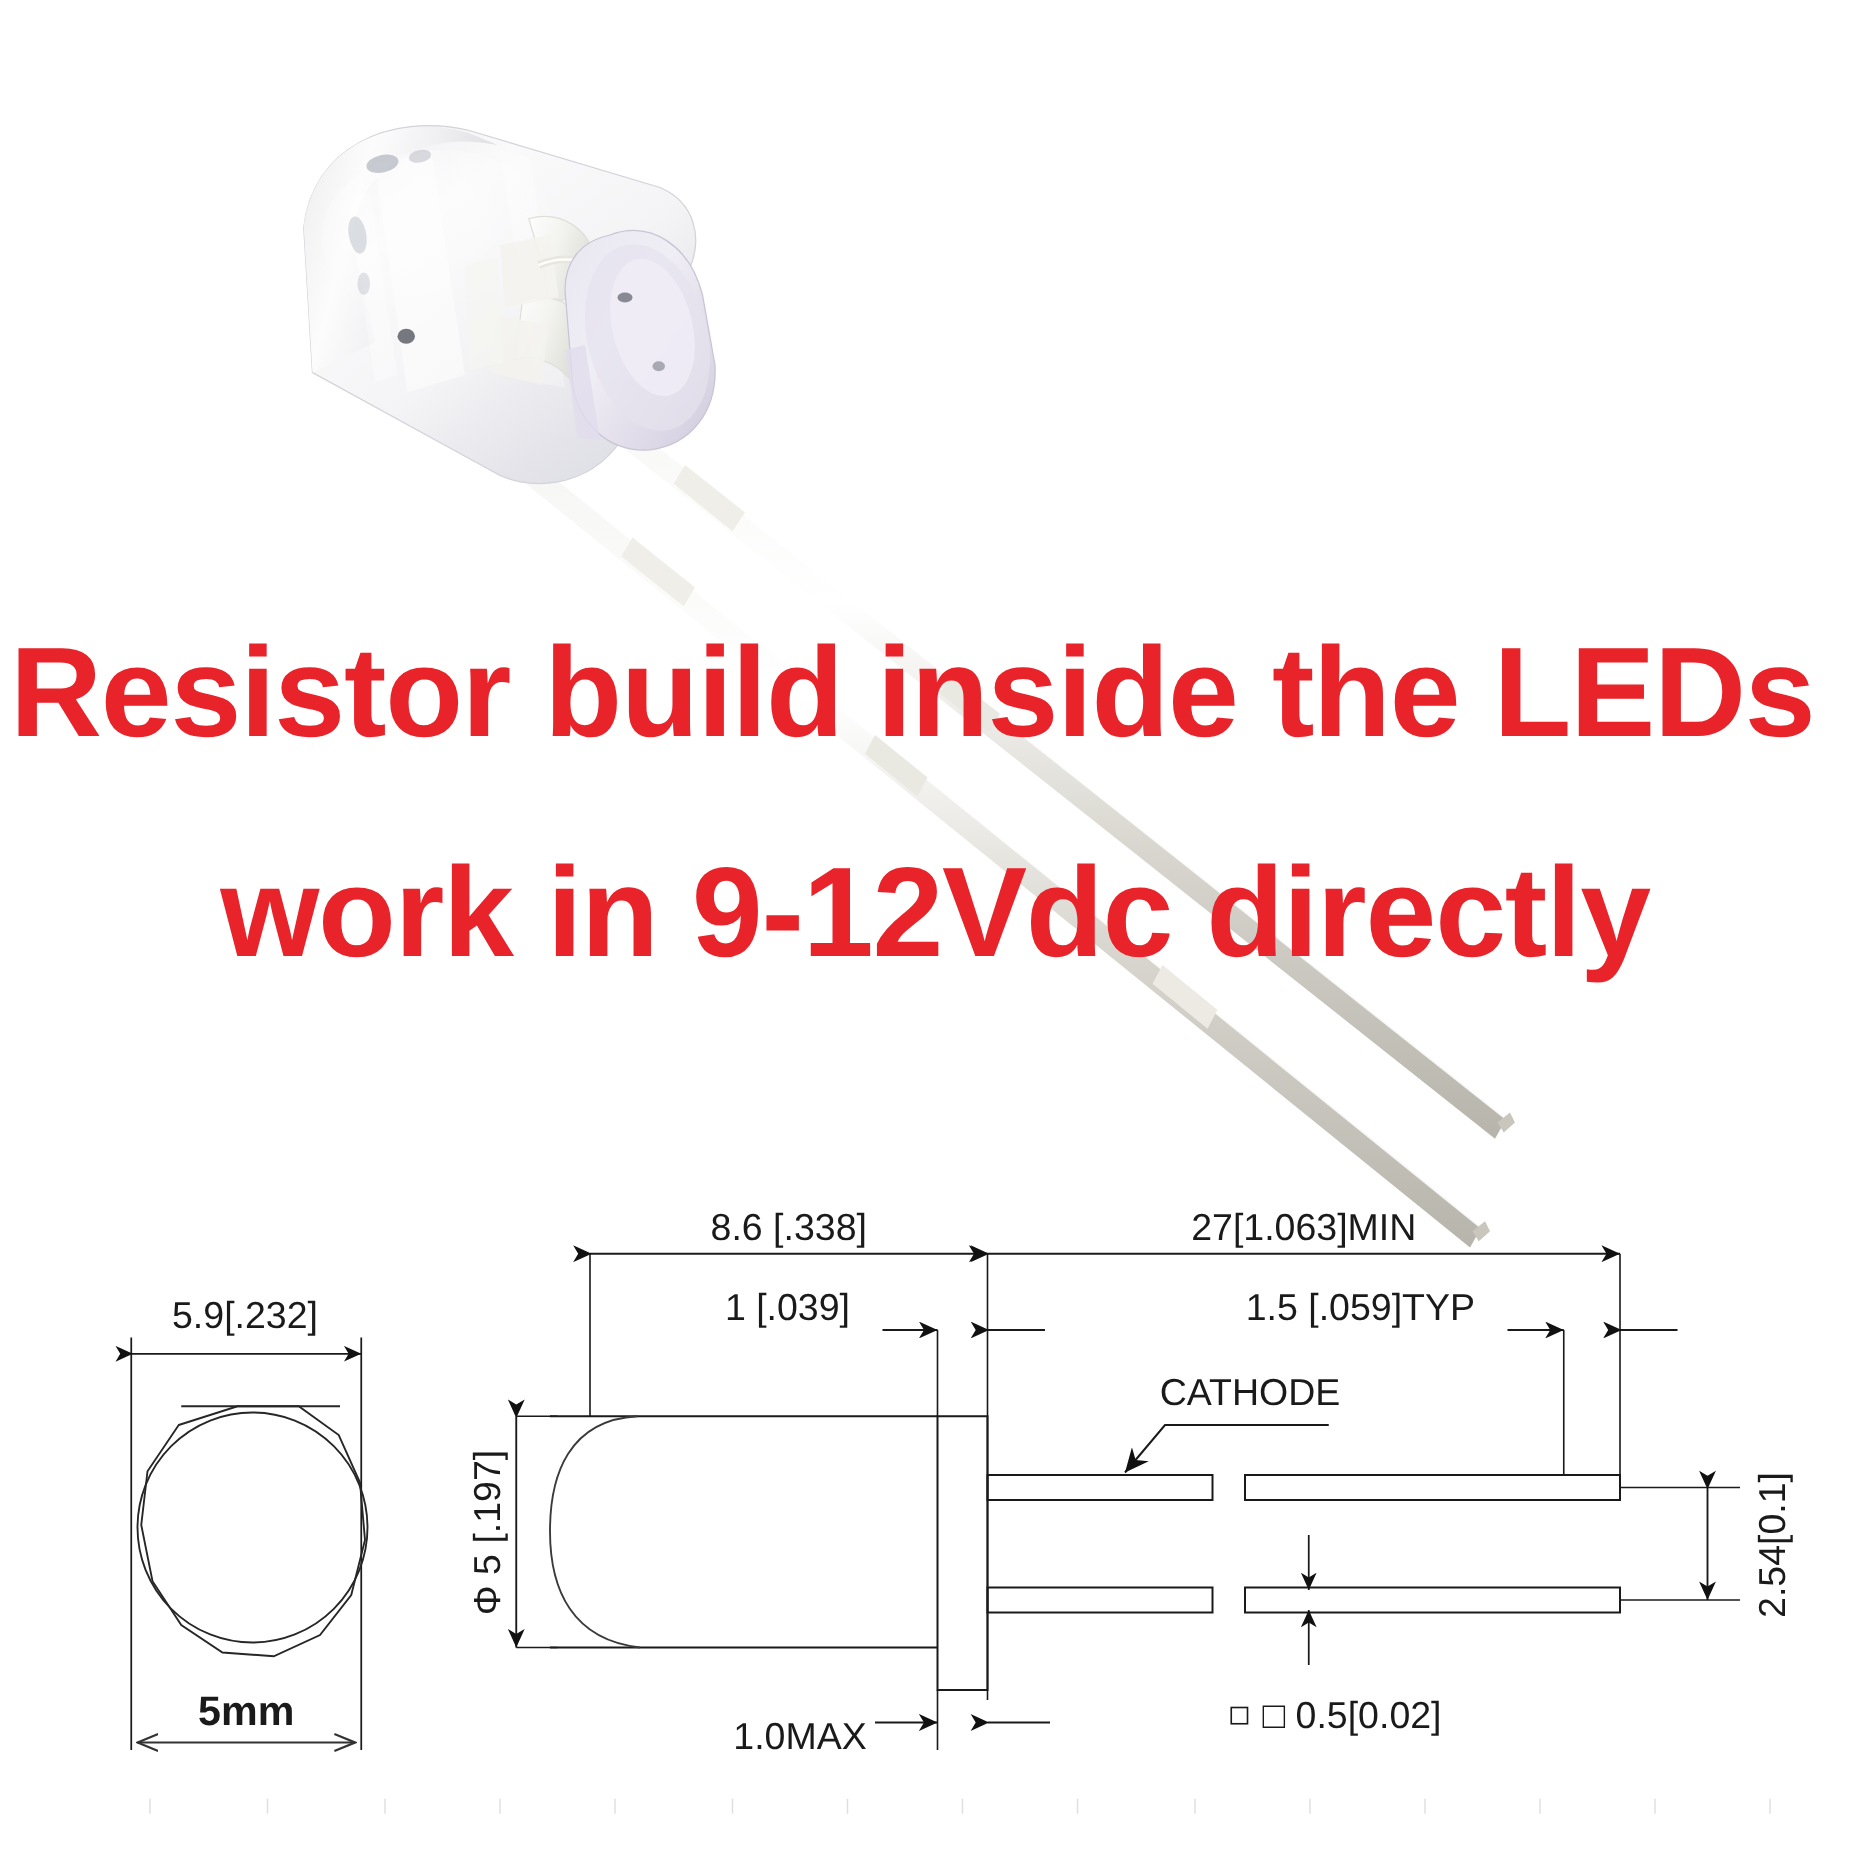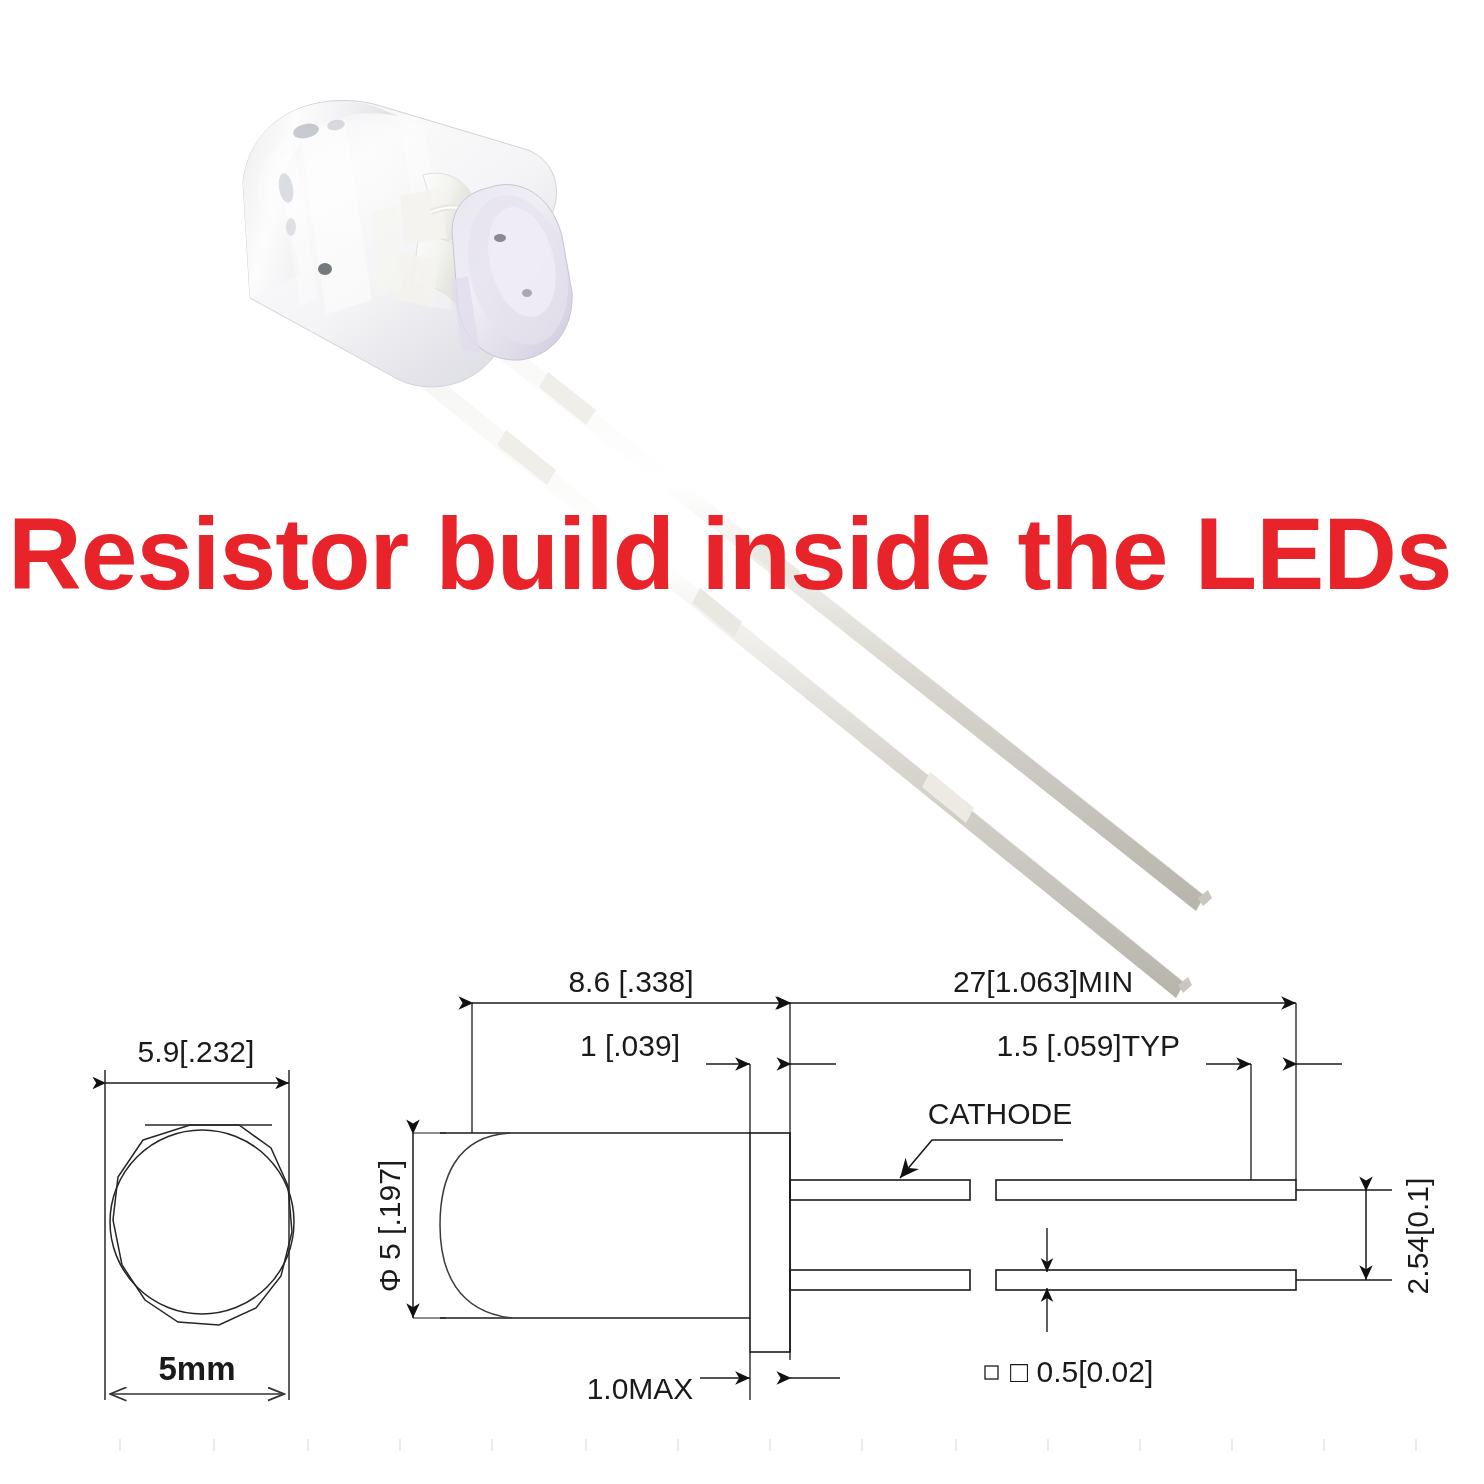--- a/index.html
+++ b/index.html
@@ -177,20 +177,21 @@
       <ellipse cx="518" cy="270" rx="48" ry="76" fill="#e6e2ee" opacity="0.7" transform="rotate(-14 518 270)"></ellipse>
       <ellipse cx="522" cy="262" rx="32" ry="56" fill="#f1eef7" opacity="0.8" transform="rotate(-14 522 262)"></ellipse>
       <path d="M452,280 L468,276 L480,352 L462,350 Z" fill="#e1dcec" opacity="0.8"></path>
       <ellipse cx="500" cy="238" rx="6" ry="4" fill="#5d6069" opacity="0.7"></ellipse>
       <ellipse cx="527" cy="293" rx="5" ry="4" fill="#70737c" opacity="0.55"></ellipse>
     </g>
   </svg>
 
   <div id="caption">
     <div class="caption-line" id="caption-line-1">Resistor build inside the LEDs</div>
+    <div class="caption-line" id="caption-line-2">work in 9-12Vdc directly</div>
   </div>
 
   <svg class="layer" viewBox="0 0 1484 1484" xmlns="http://www.w3.org/2000/svg" style="z-index:20">
     <defs>
       <marker id="ar" viewBox="0 0 12 10" refX="11" refY="5" markerWidth="11" markerHeight="9" orient="auto-start-reverse">
         <path d="M0,0 L11,5 L0,10 L3,5 Z" fill="#111111"></path>
       </marker>
       <marker id="arOut" viewBox="0 0 12 10" refX="1" refY="5" markerWidth="11" markerHeight="9" orient="auto-start-reverse">
         <path d="M11,0 L0,5 L11,10 L8,5 Z" fill="#111111"></path>
       </marker>

